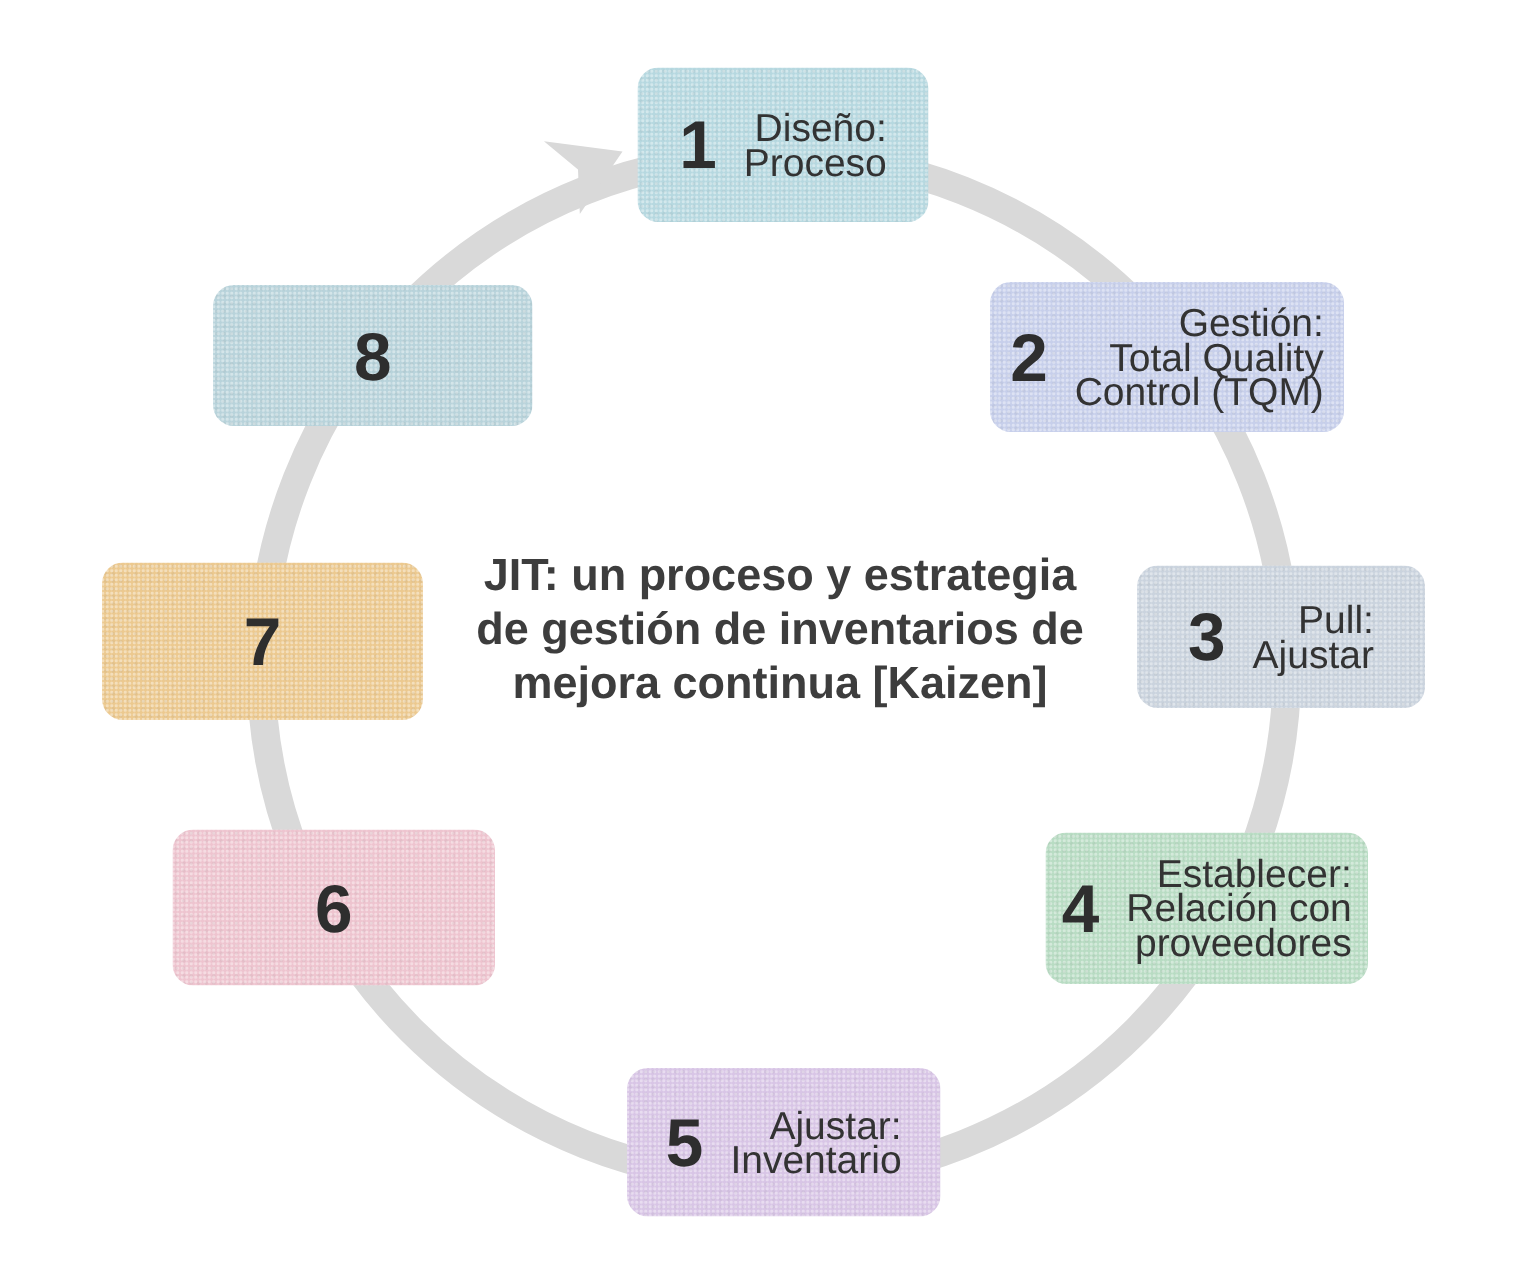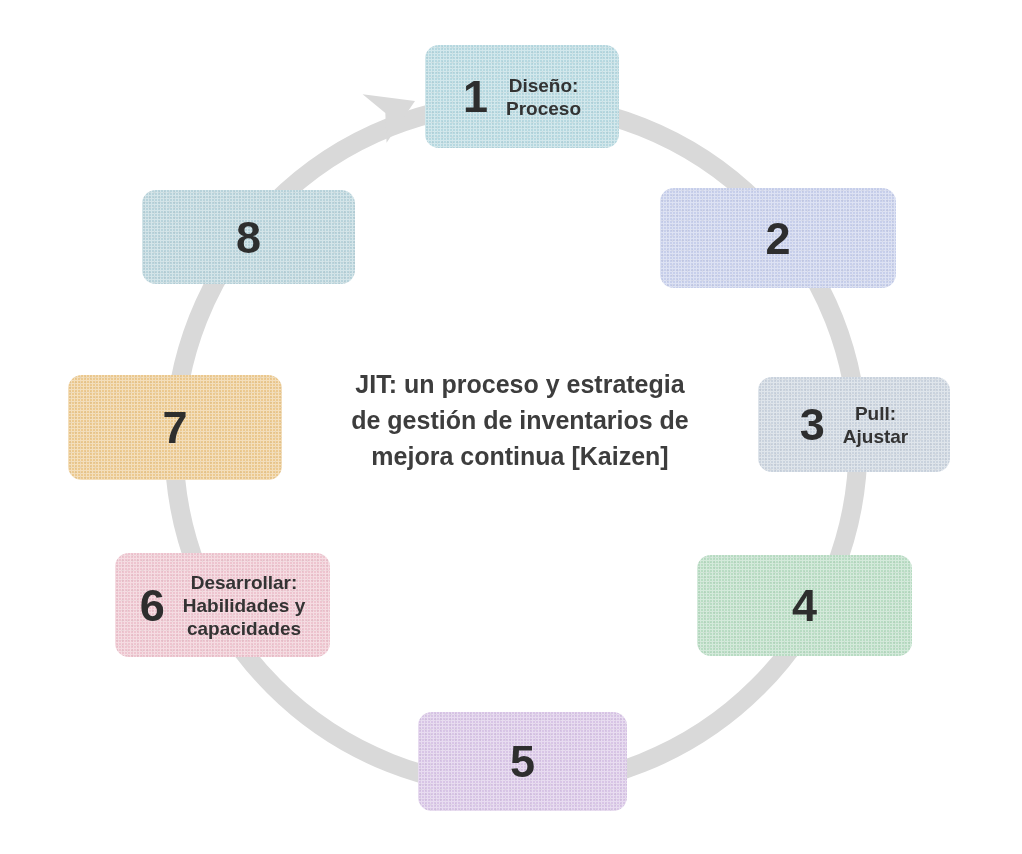--- a/index.html
+++ b/index.html
@@ -34,42 +34,42 @@
     background-size: 5px 5px, 3px 3px;
     background-position: 0 0, 2px 1px;
   }
   .num {
     font-size: 45px;
     font-weight: 600;
     color: #2e2e2e;
     line-height: 1;
   }
   .lbl {
-    font-size: 19px;
-    font-weight: 700;
+    font-size: 26px;
+    font-weight: 400;
     line-height: 23px;
     color: #333333;
     white-space: pre-line;
-    text-align: center;
+    text-align: right;
   }
   .s1 { left: 425px; top:  45px; width: 194px; height: 103px; }
   .s2 { left: 660px; top: 188px; width: 236px; height: 100px; }
   .s3 { left: 758px; top: 377px; width: 192px; height:  95px; }
   .s4 { left: 697px; top: 555px; width: 215px; height: 101px; }
   .s5 { left: 418px; top: 712px; width: 209px; height:  99px; }
   .s6 { left: 115px; top: 553px; width: 215px; height: 104px; }
   .s7 { left:  68px; top: 375px; width: 214px; height: 105px; }
   .s8 { left: 142px; top: 190px; width: 213px; height:  94px; }
   #center-title {
     position: absolute;
     left: 295px;
     top: 366px;
     width: 450px;
     text-align: center;
-    font-size: 25px;
+    font-size: 30px;
     font-weight: 700;
     line-height: 36px;
     color: #3d3d3d;
     white-space: pre-line;
   }
 </style>
 </head>
 <body>
 
 <div id="canvas">
@@ -80,41 +80,46 @@
   </svg>
 
   <div class="step s1" style="background-color: rgb(182, 216, 224);">
     <span class="num">1</span>
     <span class="lbl">Diseño:
 Proceso</span>
   </div>
 
   <div class="step s2" style="background-color: rgb(199, 207, 235);">
     <span class="num">2</span>
+    <span class="lbl">Gestión:
+Total Quality
+Control (TQM)</span>
   </div>
 
   <div class="step s3" style="background-color: rgb(202, 211, 222);">
     <span class="num">3</span>
     <span class="lbl">Pull:
 Ajustar</span>
   </div>
 
   <div class="step s4" style="background-color: rgb(184, 220, 195);">
     <span class="num">4</span>
+    <span class="lbl">Establecer:
+Relación con
+proveedores</span>
   </div>
 
   <div class="step s5" style="background-color: rgb(216, 197, 230);">
     <span class="num">5</span>
+    <span class="lbl">Ajustar:
+Inventario</span>
   </div>
 
   <div class="step s6" style="background-color: rgb(238, 196, 207);">
     <span class="num">6</span>
-    <span class="lbl">Desarrollar:
-Habilidades y
-capacidades</span>
   </div>
 
   <div class="step s7" style="background-color: rgb(236, 201, 143);">
     <span class="num">7</span>
   </div>
 
   <div class="step s8" style="background-color: rgb(184, 211, 219);">
     <span class="num">8</span>
   </div>
 

